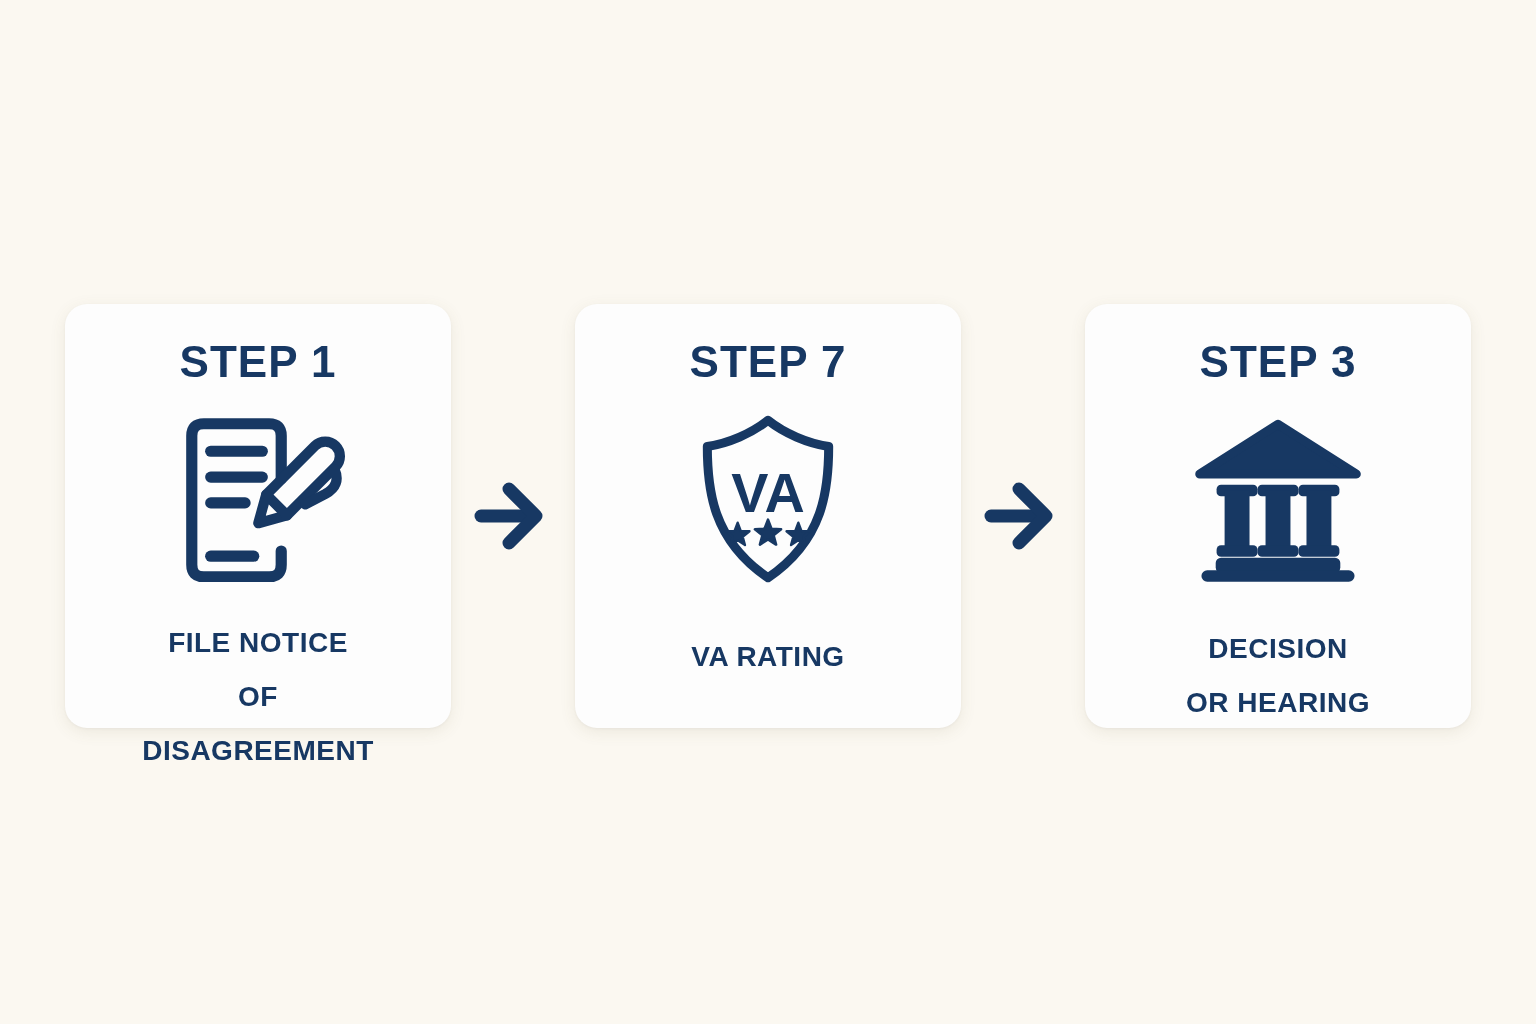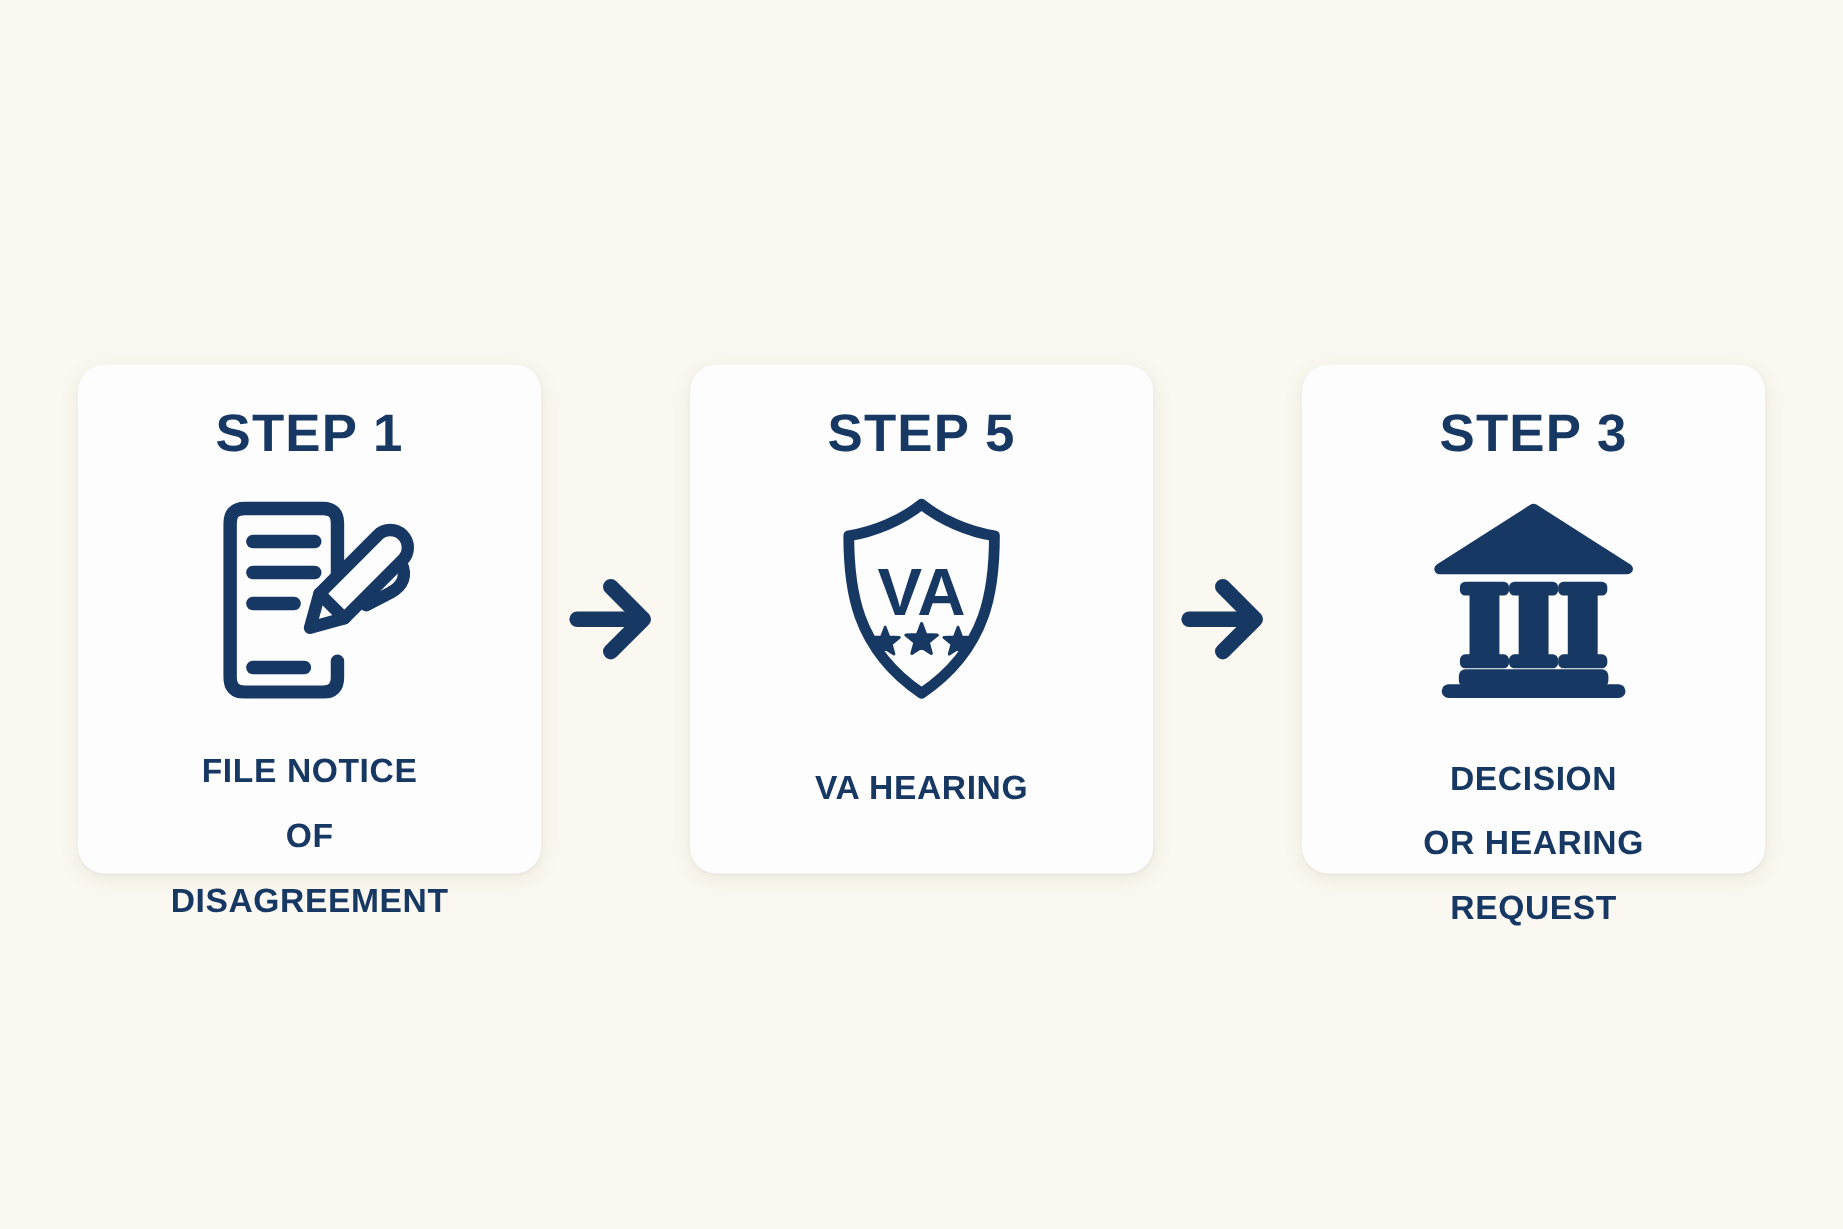--- a/index.html
+++ b/index.html
@@ -100,34 +100,34 @@
   </div>
 
   <div class="arrow-cell">
     <svg width="80" height="70" viewBox="0 0 80 70" fill="none" stroke="currentColor" stroke-width="13" stroke-linecap="round" stroke-linejoin="round">
       <path d="M 8,35 H 50"></path>
       <path d="M 36,8 L 63,35 L 36,62"></path>
     </svg>
   </div>
 
   <div class="card">
-    <div class="step-label">STEP 5</div>
+    <div class="step-label">STEP 7</div>
     <div class="icon-wrap">
       <svg width="164" height="178" viewBox="0 0 200 216">
         <path d="M 100,12 C 80,28 52,40 26,44 C 26,96 32,158 100,204 C 168,158 174,96 174,44 C 148,40 120,28 100,12 Z" fill="none" stroke="currentColor" stroke-width="11" stroke-linejoin="round"></path>
         <text x="100" y="124" text-anchor="middle" font-family="Liberation Sans, sans-serif" font-size="68" font-weight="700" fill="currentColor">VA</text>
         <g fill="currentColor" stroke="currentColor" stroke-width="3" stroke-linejoin="round">
           <path transform="translate(63,152) scale(0.95)" d="M0,-16 L4,-5.5 L15.2,-4.9 L6.5,2.1 L9.4,12.9 L0,6.8 L-9.4,12.9 L-6.5,2.1 L-15.2,-4.9 L-4,-5.5 Z"></path>
           <path transform="translate(100,150) scale(1.05)" d="M0,-16 L4,-5.5 L15.2,-4.9 L6.5,2.1 L9.4,12.9 L0,6.8 L-9.4,12.9 L-6.5,2.1 L-15.2,-4.9 L-4,-5.5 Z"></path>
           <path transform="translate(137,152) scale(0.95)" d="M0,-16 L4,-5.5 L15.2,-4.9 L6.5,2.1 L9.4,12.9 L0,6.8 L-9.4,12.9 L-6.5,2.1 L-15.2,-4.9 L-4,-5.5 Z"></path>
         </g>
       </svg>
     </div>
     <div class="caption">
-      <span>VA HEARING</span>
+      <span>VA RATING</span>
     </div>
   </div>
 
   <div class="arrow-cell">
     <svg width="80" height="70" viewBox="0 0 80 70" fill="none" stroke="currentColor" stroke-width="13" stroke-linecap="round" stroke-linejoin="round">
       <path d="M 8,35 H 50"></path>
       <path d="M 36,8 L 63,35 L 36,62"></path>
     </svg>
   </div>
 
@@ -147,17 +147,16 @@
         <rect x="132" y="90" width="28" height="66"></rect>
         <rect x="123" y="152" width="46" height="13" rx="5"></rect>
 
         <rect x="30" y="166" width="140" height="17" rx="6"></rect>
         <rect x="14" y="180" width="172" height="13" rx="6.5"></rect>
       </svg>
     </div>
     <div class="caption">
       <span>DECISION</span>
       <span>OR HEARING</span>
-      <span>REQUEST</span>
     </div>
   </div>
 
 </div>
 
 </body></html>

